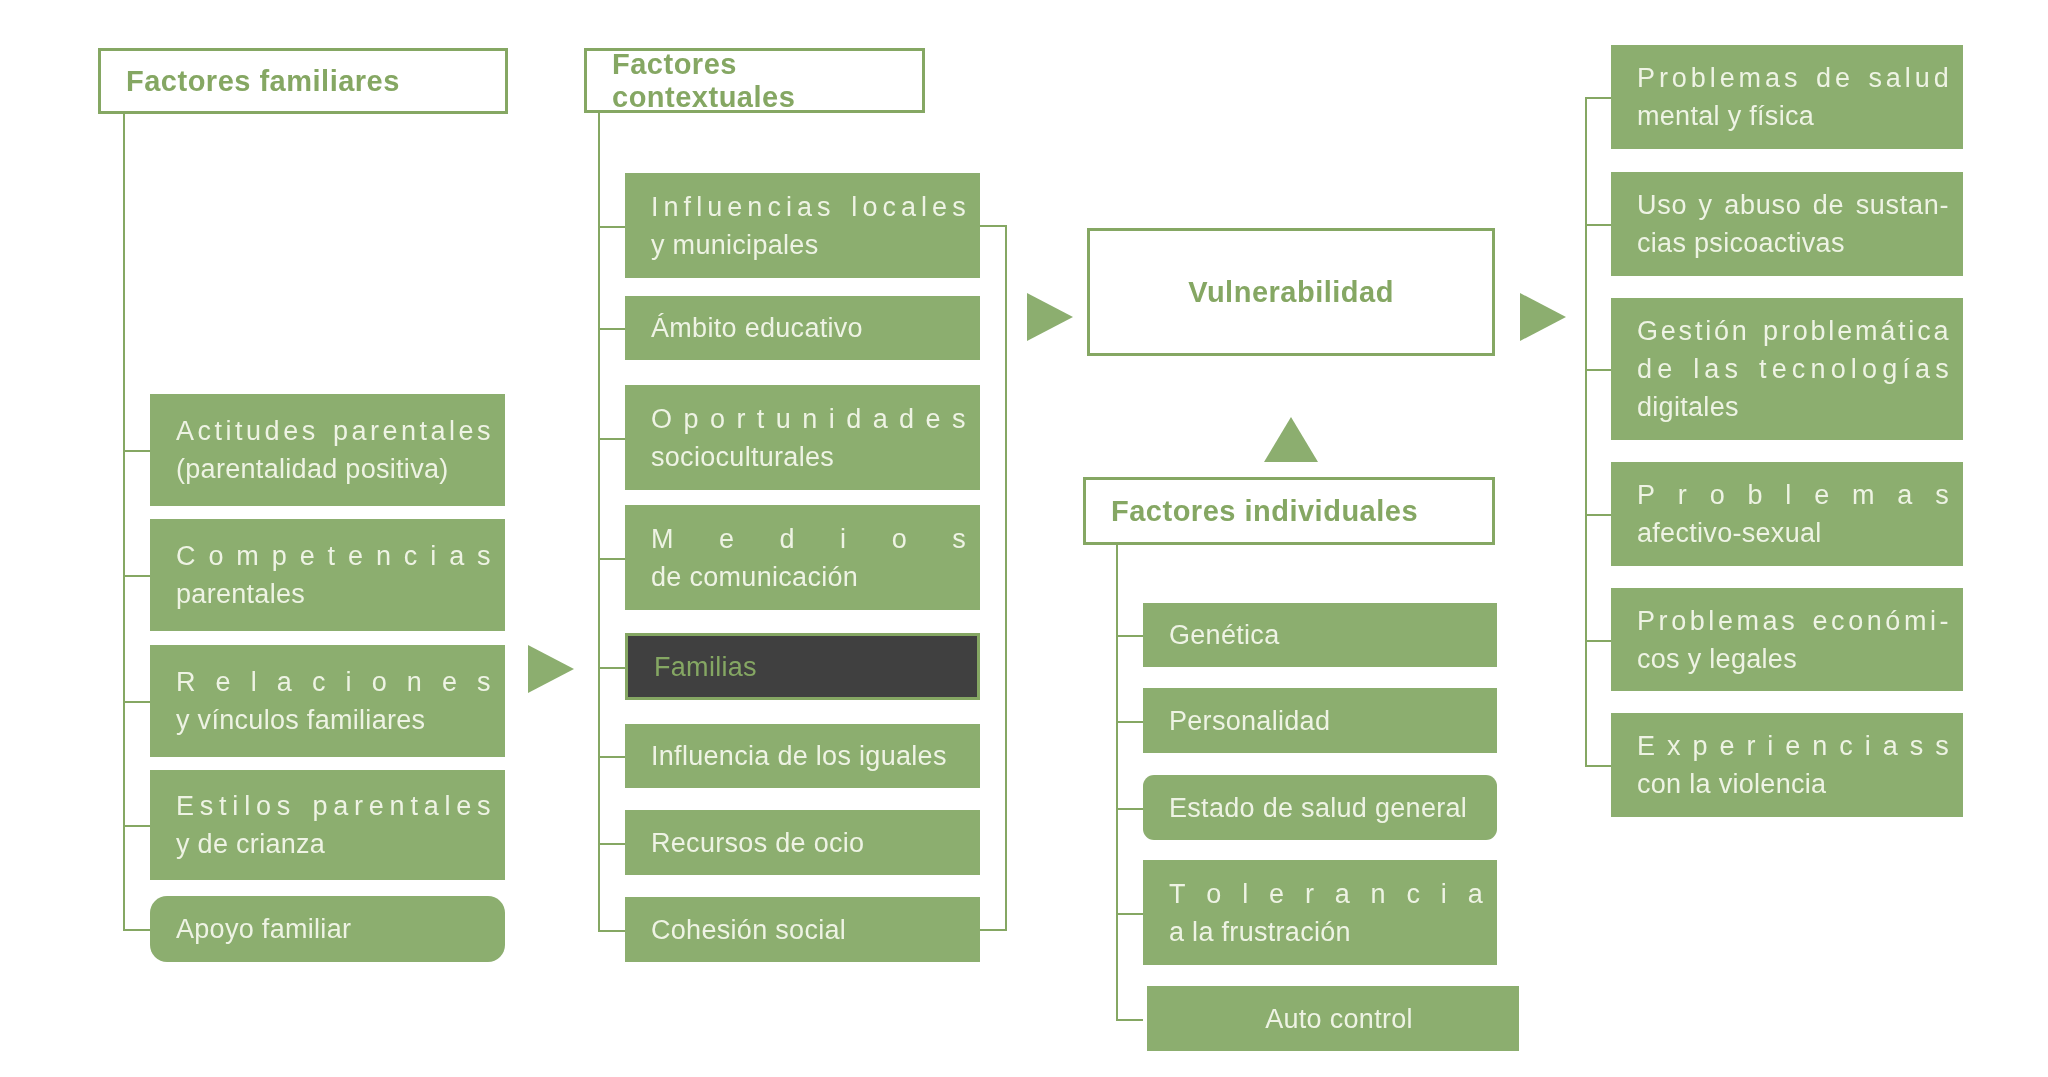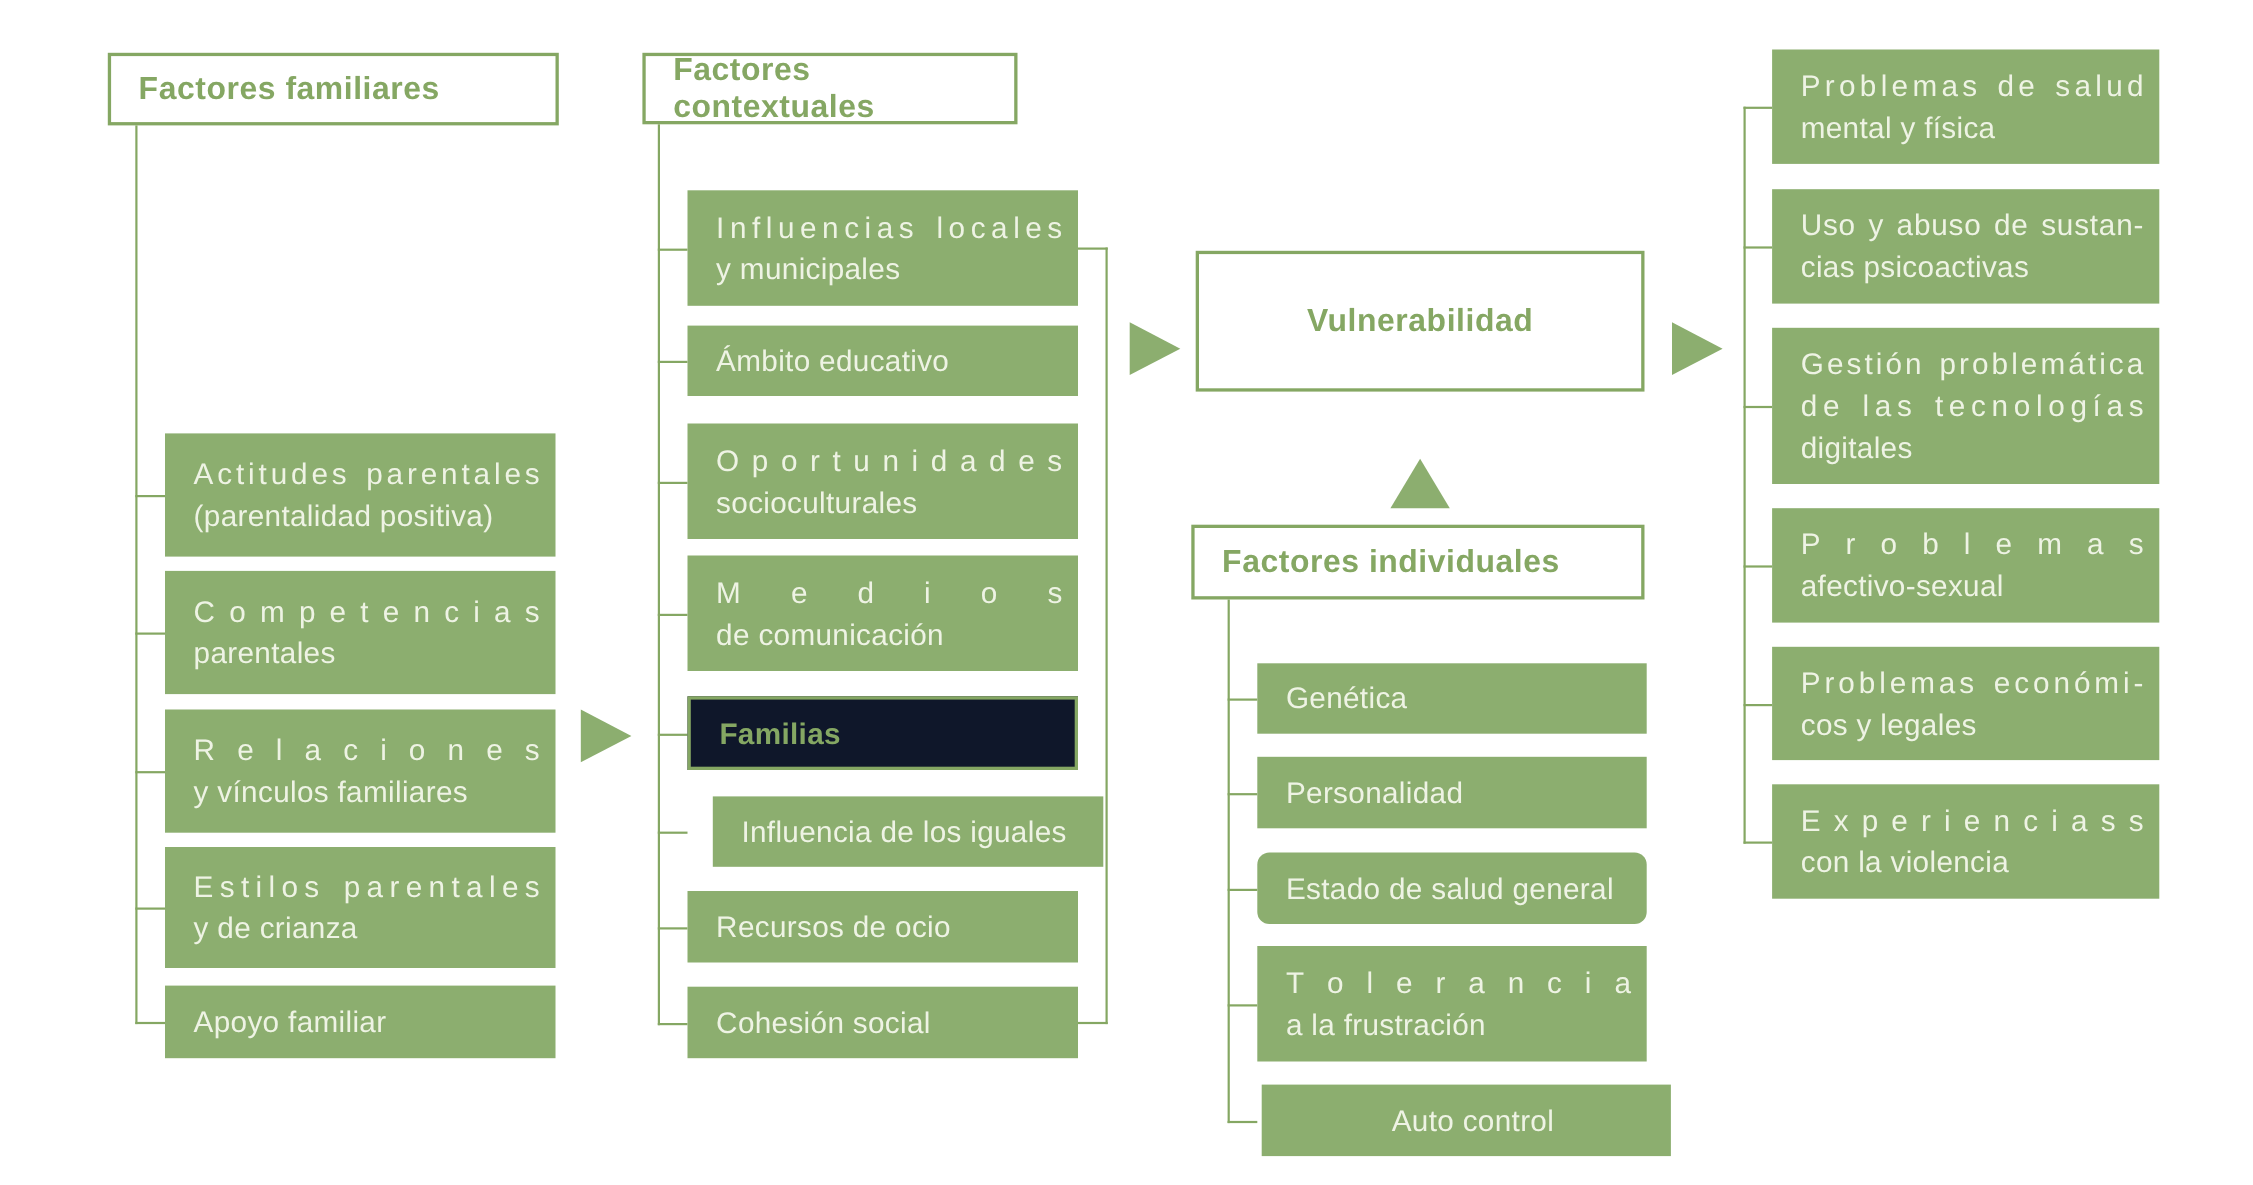--- a/index.html
+++ b/index.html
@@ -18,21 +18,21 @@
        padding-left:25px;letter-spacing:.5px;}
   #hdr-0{left:98px;top:48px;width:410px;height:66px;}
   #hdr-1{left:584px;top:48px;width:341px;height:65px;}
   #hdr-2{left:1083px;top:477px;width:412px;height:68px;text-align:center;}
   #vuln-box{left:1087px;top:228px;width:408px;height:128px;justify-content:center;padding-left:0;}
 
   
   .item{position:absolute;box-sizing:border-box;background:var(--fill);color:var(--boxtext);
         font-size:27px;line-height:38px;display:flex;flex-direction:column;justify-content:center;
         padding:0 14px 0 26px;letter-spacing:.3px;}
-  .item.outline{background:#0f172a;border:3px solid var(--line);color:var(--line);font-weight:700;}
+  .item.outline{background:#404040;border:3px solid var(--line);color:var(--line);font-weight:400;}
 
   
   .jline{display:flex;justify-content:space-between;width:100%;}
   .jline .sp{flex:0 0 11px;}
 
   
   .vline,.hline{position:absolute;background:var(--line);}
 
   
   .arrow-right{position:absolute;width:0;height:0;
@@ -129,21 +129,21 @@
         <span>e</span>
         <span>n</span>
         <span>t</span>
         <span>a</span>
         <span>l</span>
         <span>e</span>
         <span>s</span>
       </div>
       <div>y de crianza</div>
     </div>
-    <div class="item" style="left: 150px; top: 896px; width: 355px; height: 66px;">
+    <div class="item" style="left: 150px; top: 896px; width: 355px; height: 66px; border-radius: 17px;">
       <div>Apoyo familiar</div>
     </div>
     <div class="vline" style="left: 598px; top: 113px; width: 2px; height: 819px;"></div>
     <div class="hline" style="left: 598px; top: 226px; width: 27px; height: 2px;"></div>
     <div class="hline" style="left: 598px; top: 328px; width: 27px; height: 2px;"></div>
     <div class="hline" style="left: 598px; top: 438px; width: 27px; height: 2px;"></div>
     <div class="hline" style="left: 598px; top: 558px; width: 27px; height: 2px;"></div>
     <div class="hline" style="left: 598px; top: 667px; width: 27px; height: 2px;"></div>
     <div class="hline" style="left: 598px; top: 756px; width: 27px; height: 2px;"></div>
     <div class="hline" style="left: 598px; top: 843px; width: 27px; height: 2px;"></div>
@@ -203,21 +203,21 @@
         <span>d</span>
         <span>i</span>
         <span>o</span>
         <span>s</span>
       </div>
       <div>de comunicación</div>
     </div>
     <div class="item outline" style="left: 625px; top: 633px; width: 355px; height: 67px;">
       <div>Familias</div>
     </div>
-    <div class="item" style="left: 625px; top: 724px; width: 355px; height: 64px; margin-left: 23px;">
+    <div class="item" style="left: 625px; top: 724px; width: 355px; height: 64px;">
       <div>Influencia de los iguales</div>
     </div>
     <div class="item" style="left: 625px; top: 897px; width: 355px; height: 65px;">
       <div>Cohesión social</div>
     </div>
     <div class="item" style="left: 625px; top: 810px; width: 355px; height: 65px;">
       <div>Recursos de ocio</div>
     </div>
     <div class="vline" style="left: 1116px; top: 545px; width: 2px; height: 476px;"></div>
     <div class="hline" style="left: 1116px; top: 635px; width: 27px; height: 2px;"></div>

